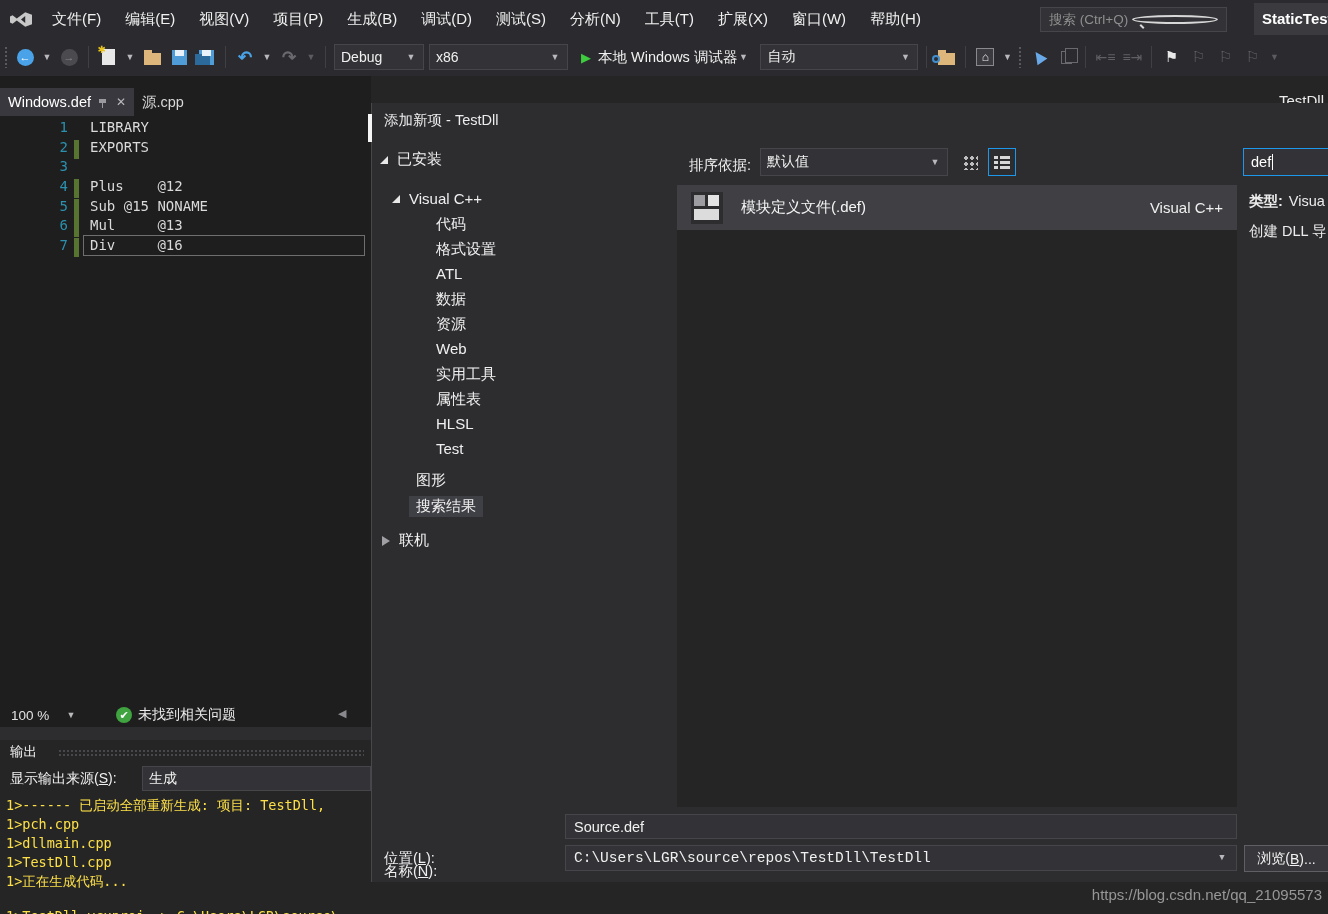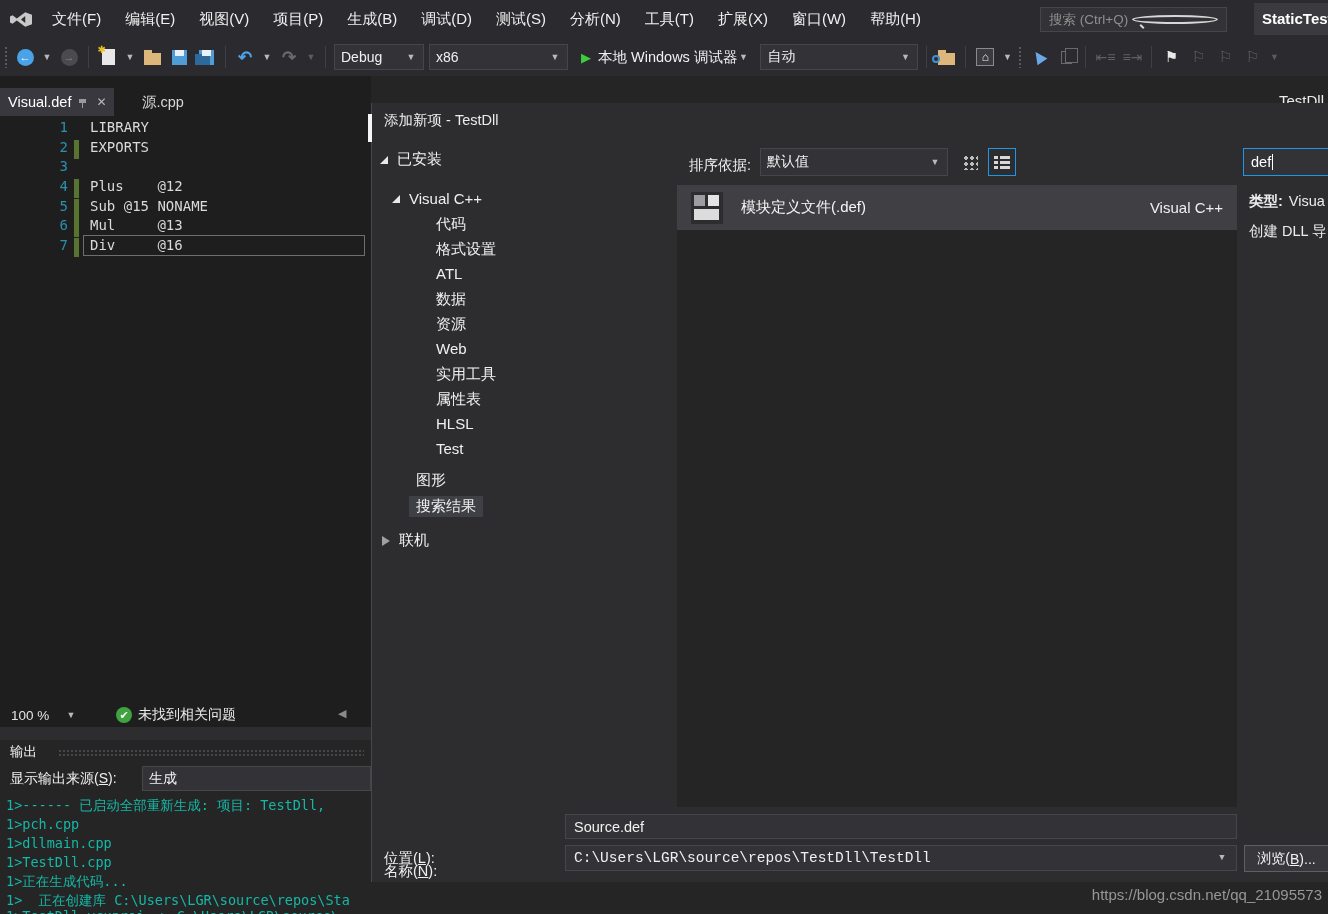--- a/index.html
+++ b/index.html
@@ -80,21 +80,21 @@
   
   #splitter { left:0; top:727px; width:371px; height:13px; background:#2d2d30; }
   #output { left:0; top:740px; width:371px; height:174px; background:#252526; }
   #outhdr { position:absolute; left:10px; top:3px; font-size:13.5px; color:#f0f0f0; }
   #outdots { position:absolute; left:58px; top:9px; width:306px; height:8px;
     background-image:radial-gradient(#47474c 1px, transparent 1px); background-size:4px 4px; }
   #srcrow { position:absolute; left:0; top:24px; width:371px; height:30px; }
   #srclabel { position:absolute; left:10px; top:6px; font-size:14px; }
   #srccombo { position:absolute; left:142px; top:2px; width:229px; height:25px; }
   #outlines { position:absolute; left:6px; top:55px; width:365px; height:119px; overflow:hidden; }
-  .outline { position:absolute; left:0; font-family:"DejaVu Sans Mono", monospace; font-size:13.5px; color:#14b8a6; white-space:pre; }
+  .outline { position:absolute; left:0; font-family:"DejaVu Sans Mono", monospace; font-size:13.5px; color:#fde047; white-space:pre; }
 
   
   #dialog { left:371px; top:103px; width:957px; height:779px; background:#2d2d30; border-left:1px solid #48484c; }
   #dlg-title { position:absolute; left:12px; top:8px; font-size:14.5px; color:#ececec; }
   #white-sliver { left:368px; top:114px; width:4px; height:28px; background:#f5f5f5; }
   .tri-open { display:inline-block; width:0; height:0; border-left:8px solid transparent; border-bottom:8px solid #e8e8e8; margin-right:9px; }
   .tri-closed { display:inline-block; width:0; height:0; border-top:5.5px solid transparent; border-bottom:5.5px solid transparent;
     border-left:8px solid #a0a0a4; margin-right:9px; background:transparent; }
   .tnode { position:absolute; display:flex; align-items:center; font-size:15px; color:#f0f0f0; white-space:nowrap; }
   .tchild { position:absolute; left:64px; font-size:15px; color:#f0f0f0; white-space:nowrap; }
@@ -254,21 +254,21 @@
       </span>
     <span class="caret dis">▼</span>
   </div>
 
   <div id="bgright" class="abs">
     <span id="bgtab">TestDll</span>
   </div>
 
   <div id="editor" class="abs">
     <div class="tab active">
-      <span>Visual.def</span>
+      <span>Windows.def</span>
       <span class="pin"></span>
       <span class="closex">✕</span>
     </div>
     <div class="tab inactive">
       <span>源.cpp</span>
     </div>
 
     <div class="abs" style="left:0; top:40px; width:371px; height:587px;">
       <div class="codeline" style="top:3px;">
           <span class="lnum">1</span>
@@ -326,21 +326,20 @@
       <span id="srccombo" class="combo">
         <span class="cval">生成</span>
       </span>
     </div>
     <div id="outlines">
       <span class="outline" style="top:2px;">1&gt;------ 已启动全部重新生成: 项目: TestDll,</span>
       <span class="outline" style="top:21px;">1&gt;pch.cpp</span>
       <span class="outline" style="top:40px;">1&gt;dllmain.cpp</span>
       <span class="outline" style="top:59px;">1&gt;TestDll.cpp</span>
       <span class="outline" style="top:78px;">1&gt;正在生成代码...</span>
-      <span class="outline" style="top:97px;">1&gt;  正在创建库 C:\Users\LGR\source\repos\Sta</span>
       <span class="outline" style="top:113px;">1&gt;TestDll.vcxproj -&gt; C:\Users\LGR\source\</span>
     </div>
   </div>
 
   <div id="dialog" class="abs">
     <span id="dlg-title">添加新项 - TestDll</span>
 
     <div class="tnode" style="left:8px; top:47px;font-family:Liberation Serif, serif;">
       <span class="tri-open"></span>
       <span>已安装</span>

